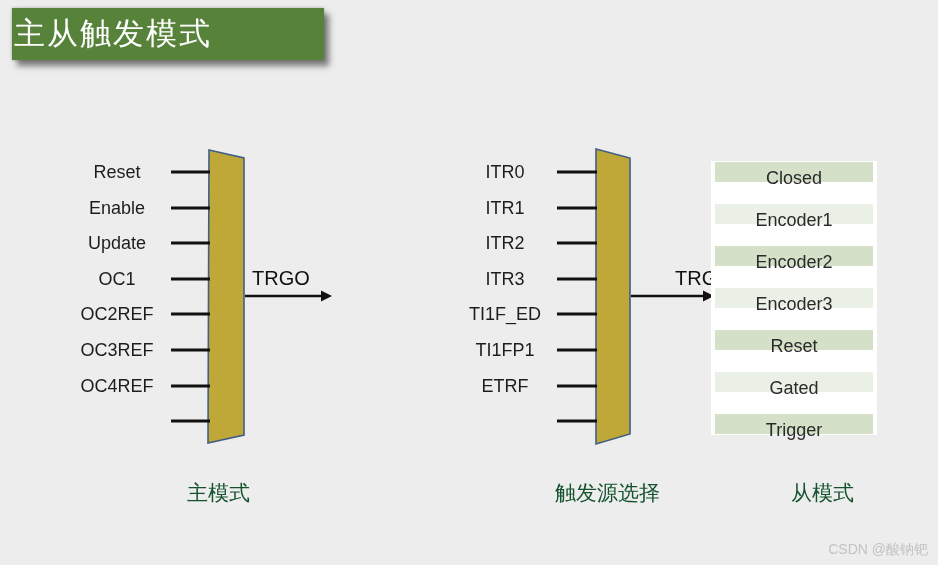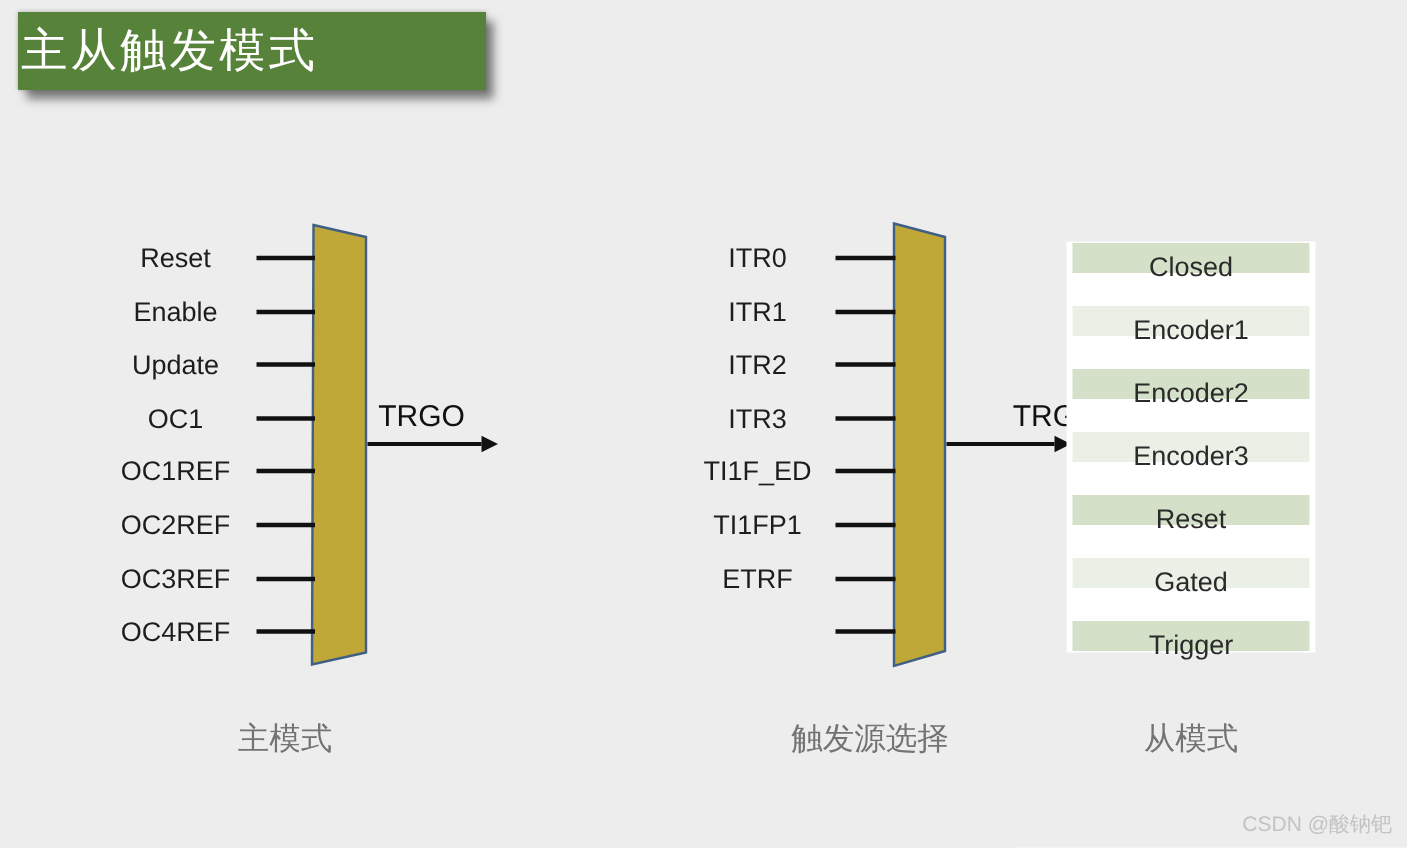--- a/index.html
+++ b/index.html
@@ -51,21 +51,21 @@
   .slave-row{
     height:20px;line-height:32px;margin:0 4px;text-align:center;
     font-size:18px;color:#2a2a2a;
   }
   .slave-row:nth-child(odd){background:#d4e0c8;}
   .slave-row:nth-child(even){background:#eaf0e6;}
 
   
   .caption{
     position:absolute;top:478px;height:30px;line-height:30px;
-    text-align:center;font-size:21px;font-weight:500;color:#737373;
+    text-align:right;font-size:21px;font-weight:500;color:#14532d;
   }
   .caption-master{left:130px;width:120px;}
   .caption-trigger{left:500px;width:160px;}
   .caption-slave{left:734px;width:120px;}
 
   .watermark{
     position:absolute;right:10px;bottom:6px;font-size:14px;color:#c3c3c3;
   }
 </style>
 </head>
@@ -108,21 +108,20 @@
 
     <line x1="631" y1="296" x2="703" y2="296" stroke="#111" stroke-width="2.6"></line>
     <polygon points="703,290.5 703,301.5 714,296" fill="#111"></polygon>
   </svg>
 
   <div class="inputs inputs-master">
     <div class="inrow">Reset</div>
     <div class="inrow">Enable</div>
     <div class="inrow">Update</div>
     <div class="inrow">OC1</div>
-    <div class="inrow">OC1REF</div>
     <div class="inrow">OC2REF</div>
     <div class="inrow">OC3REF</div>
     <div class="inrow">OC4REF</div>
   </div>
 
   <div class="inputs inputs-trigger">
     <div class="inrow">ITR0</div>
     <div class="inrow">ITR1</div>
     <div class="inrow">ITR2</div>
     <div class="inrow">ITR3</div>

